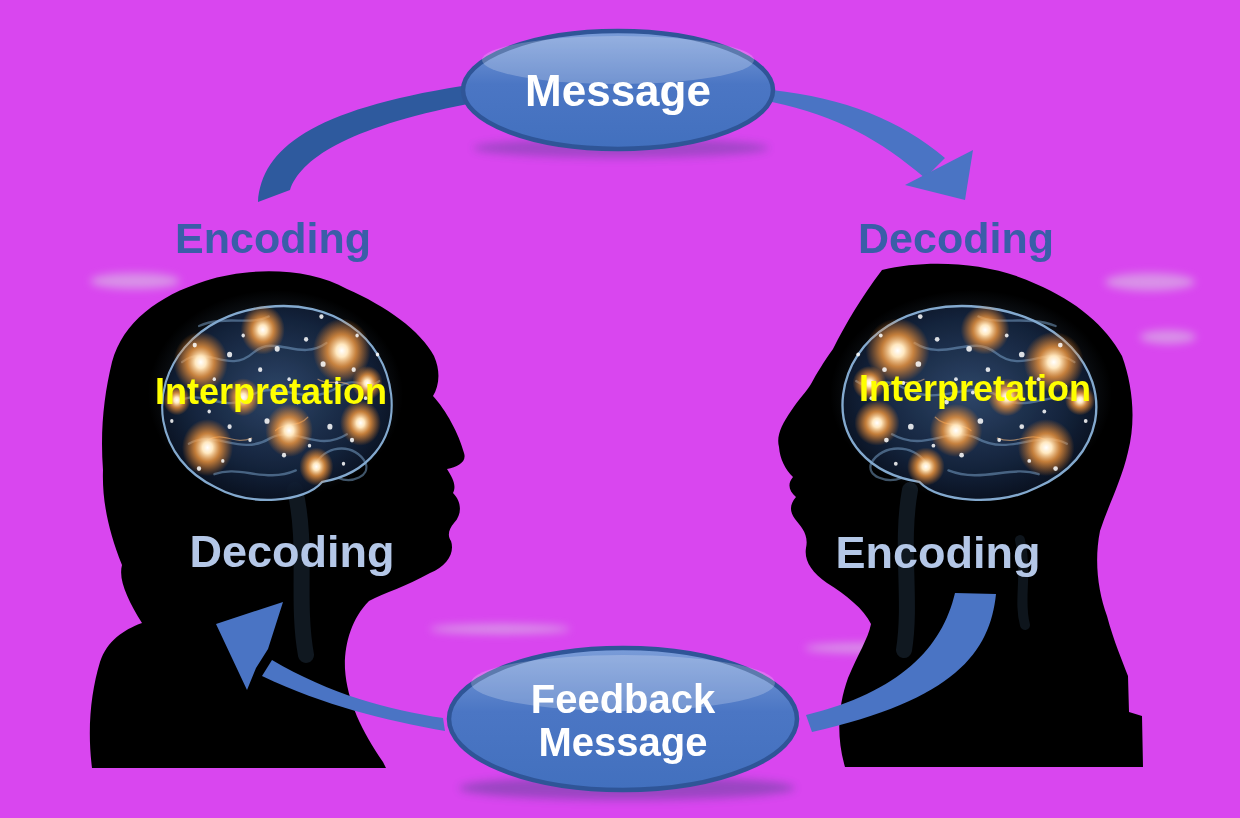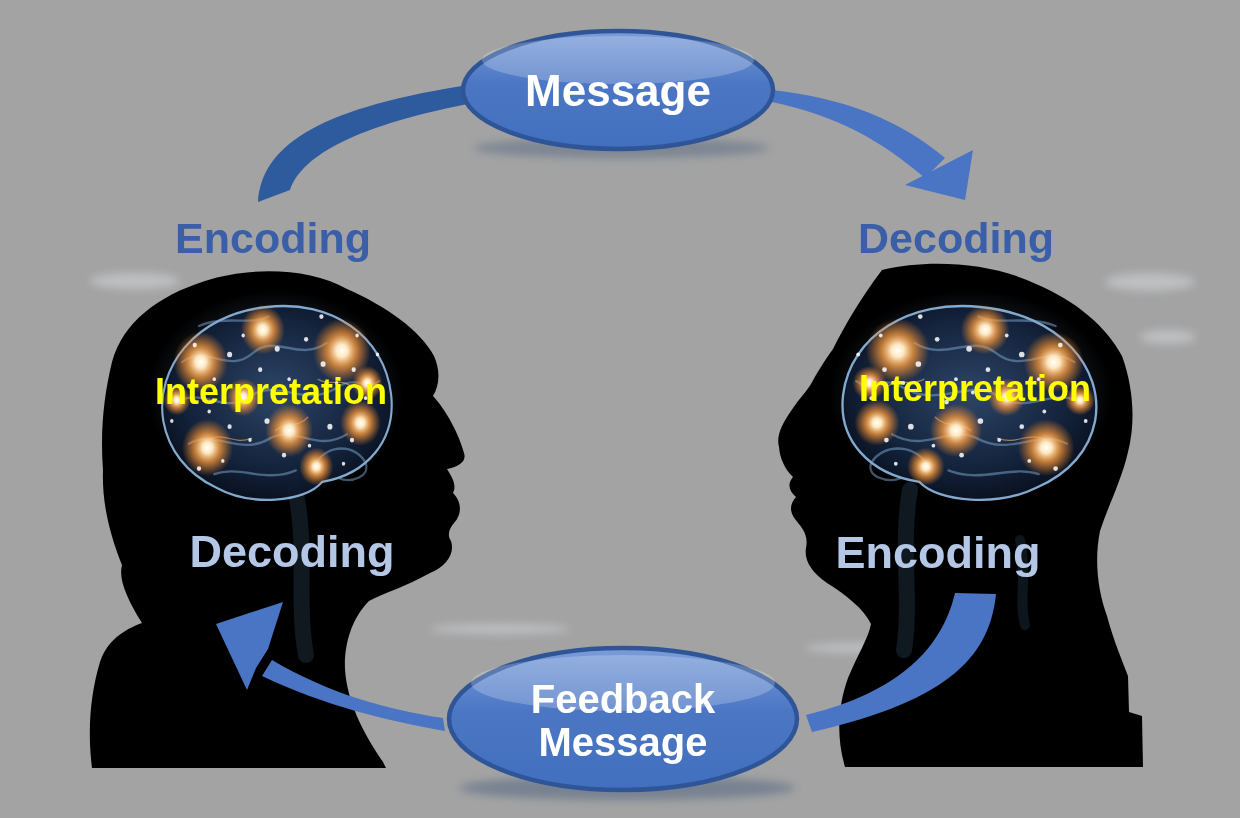--- a/index.html
+++ b/index.html
@@ -1,16 +1,16 @@
 <!DOCTYPE html>
 <html><head>
 <meta charset="utf-8">
 <style>
   html,body{margin:0;padding:0;background:#ffffff;}
-  .stage{position:relative;width:1240px;height:818px;background:#a3a3a3;overflow:hidden;
+  .stage{position:relative;width:1240px;height:818px;background:#d946ef;overflow:hidden;
          font-family:"Liberation Sans", sans-serif;}
   svg{display:block;}
   text{font-family:"Liberation Sans","DejaVu Sans",sans-serif;font-weight:bold;}
 </style>
 </head>
 <body>
 
 <div class="stage">
 <svg width="1240" height="818" viewBox="0 0 1240 818" xmlns="http://www.w3.org/2000/svg">
 

